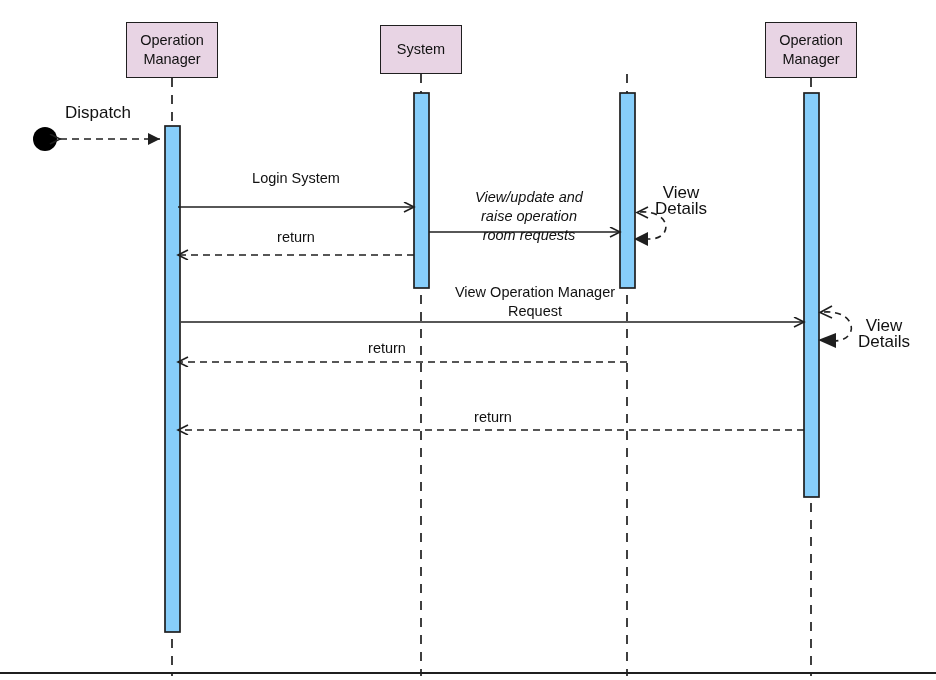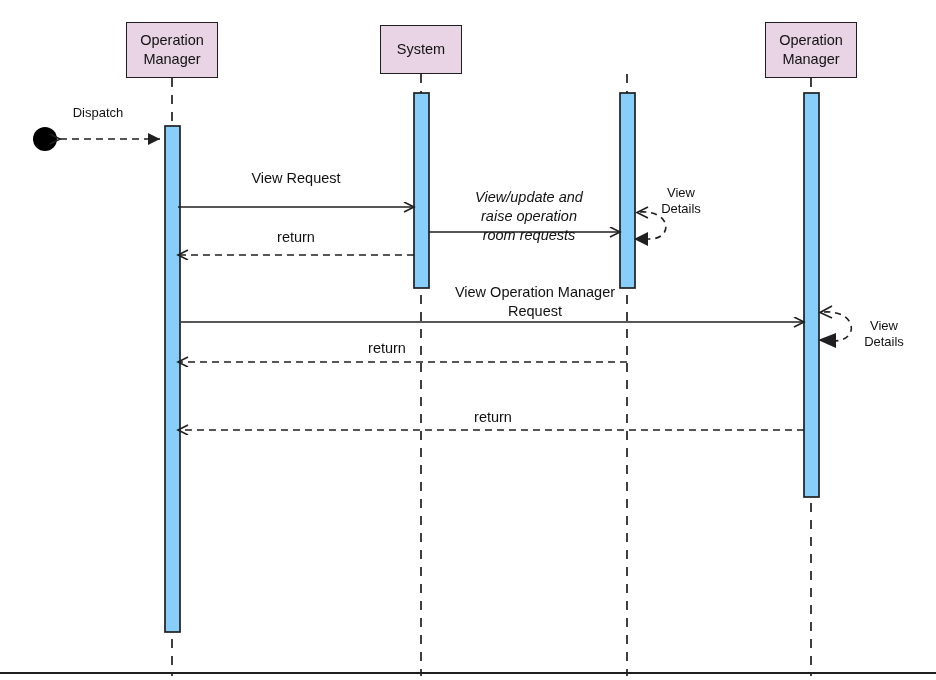--- a/index.html
+++ b/index.html
@@ -23,21 +23,21 @@
   }
   .msg-label{
     position:absolute;
     font-size:14.5px;
     line-height:19px;
     color:#111111;
     text-align:center;
     white-space:pre-line;
     pointer-events:none;
   }
-  .msg-label.small{font-size:13px;line-height:16px;}
+  .msg-label.small{font-size:17px;line-height:16px;}
 </style>
 </head>
 <body>
 
 <div id="canvas">
 
   <svg id="diagram" viewBox="0 0 936 680" xmlns="http://www.w3.org/2000/svg">
     <defs>
       <marker id="openArrowR" markerWidth="14" markerHeight="14" refX="11" refY="5" orient="auto" markerUnits="userSpaceOnUse">
         <path d="M1,0 L11,5 L1,10" fill="none" stroke="#1f1f1f" stroke-width="1.6"></path>
@@ -107,21 +107,21 @@
   </div>
 
 
   <div class="lifeline-head" style="left:765px;top:22px;width:92px;height:56px;">
     <span>Operation
 Manager</span>
   </div>
 
   <div class="msg-label small" style="left:58px;top:105px;width:80px;">Dispatch</div>
 
-  <div class="msg-label" style="left:186px;top:169px;width:220px;">View Request</div>
+  <div class="msg-label" style="left:186px;top:169px;width:220px;">Login System</div>
 
   <div class="msg-label" style="left:455px;top:188px;width:148px;font-style:italic;">View/update and
 raise operation
 room requests</div>
 
   <div class="msg-label small" style="left:650px;top:185px;width:62px;">View
 Details</div>
 
   <div class="msg-label" style="left:186px;top:228px;width:220px;">return</div>
 

